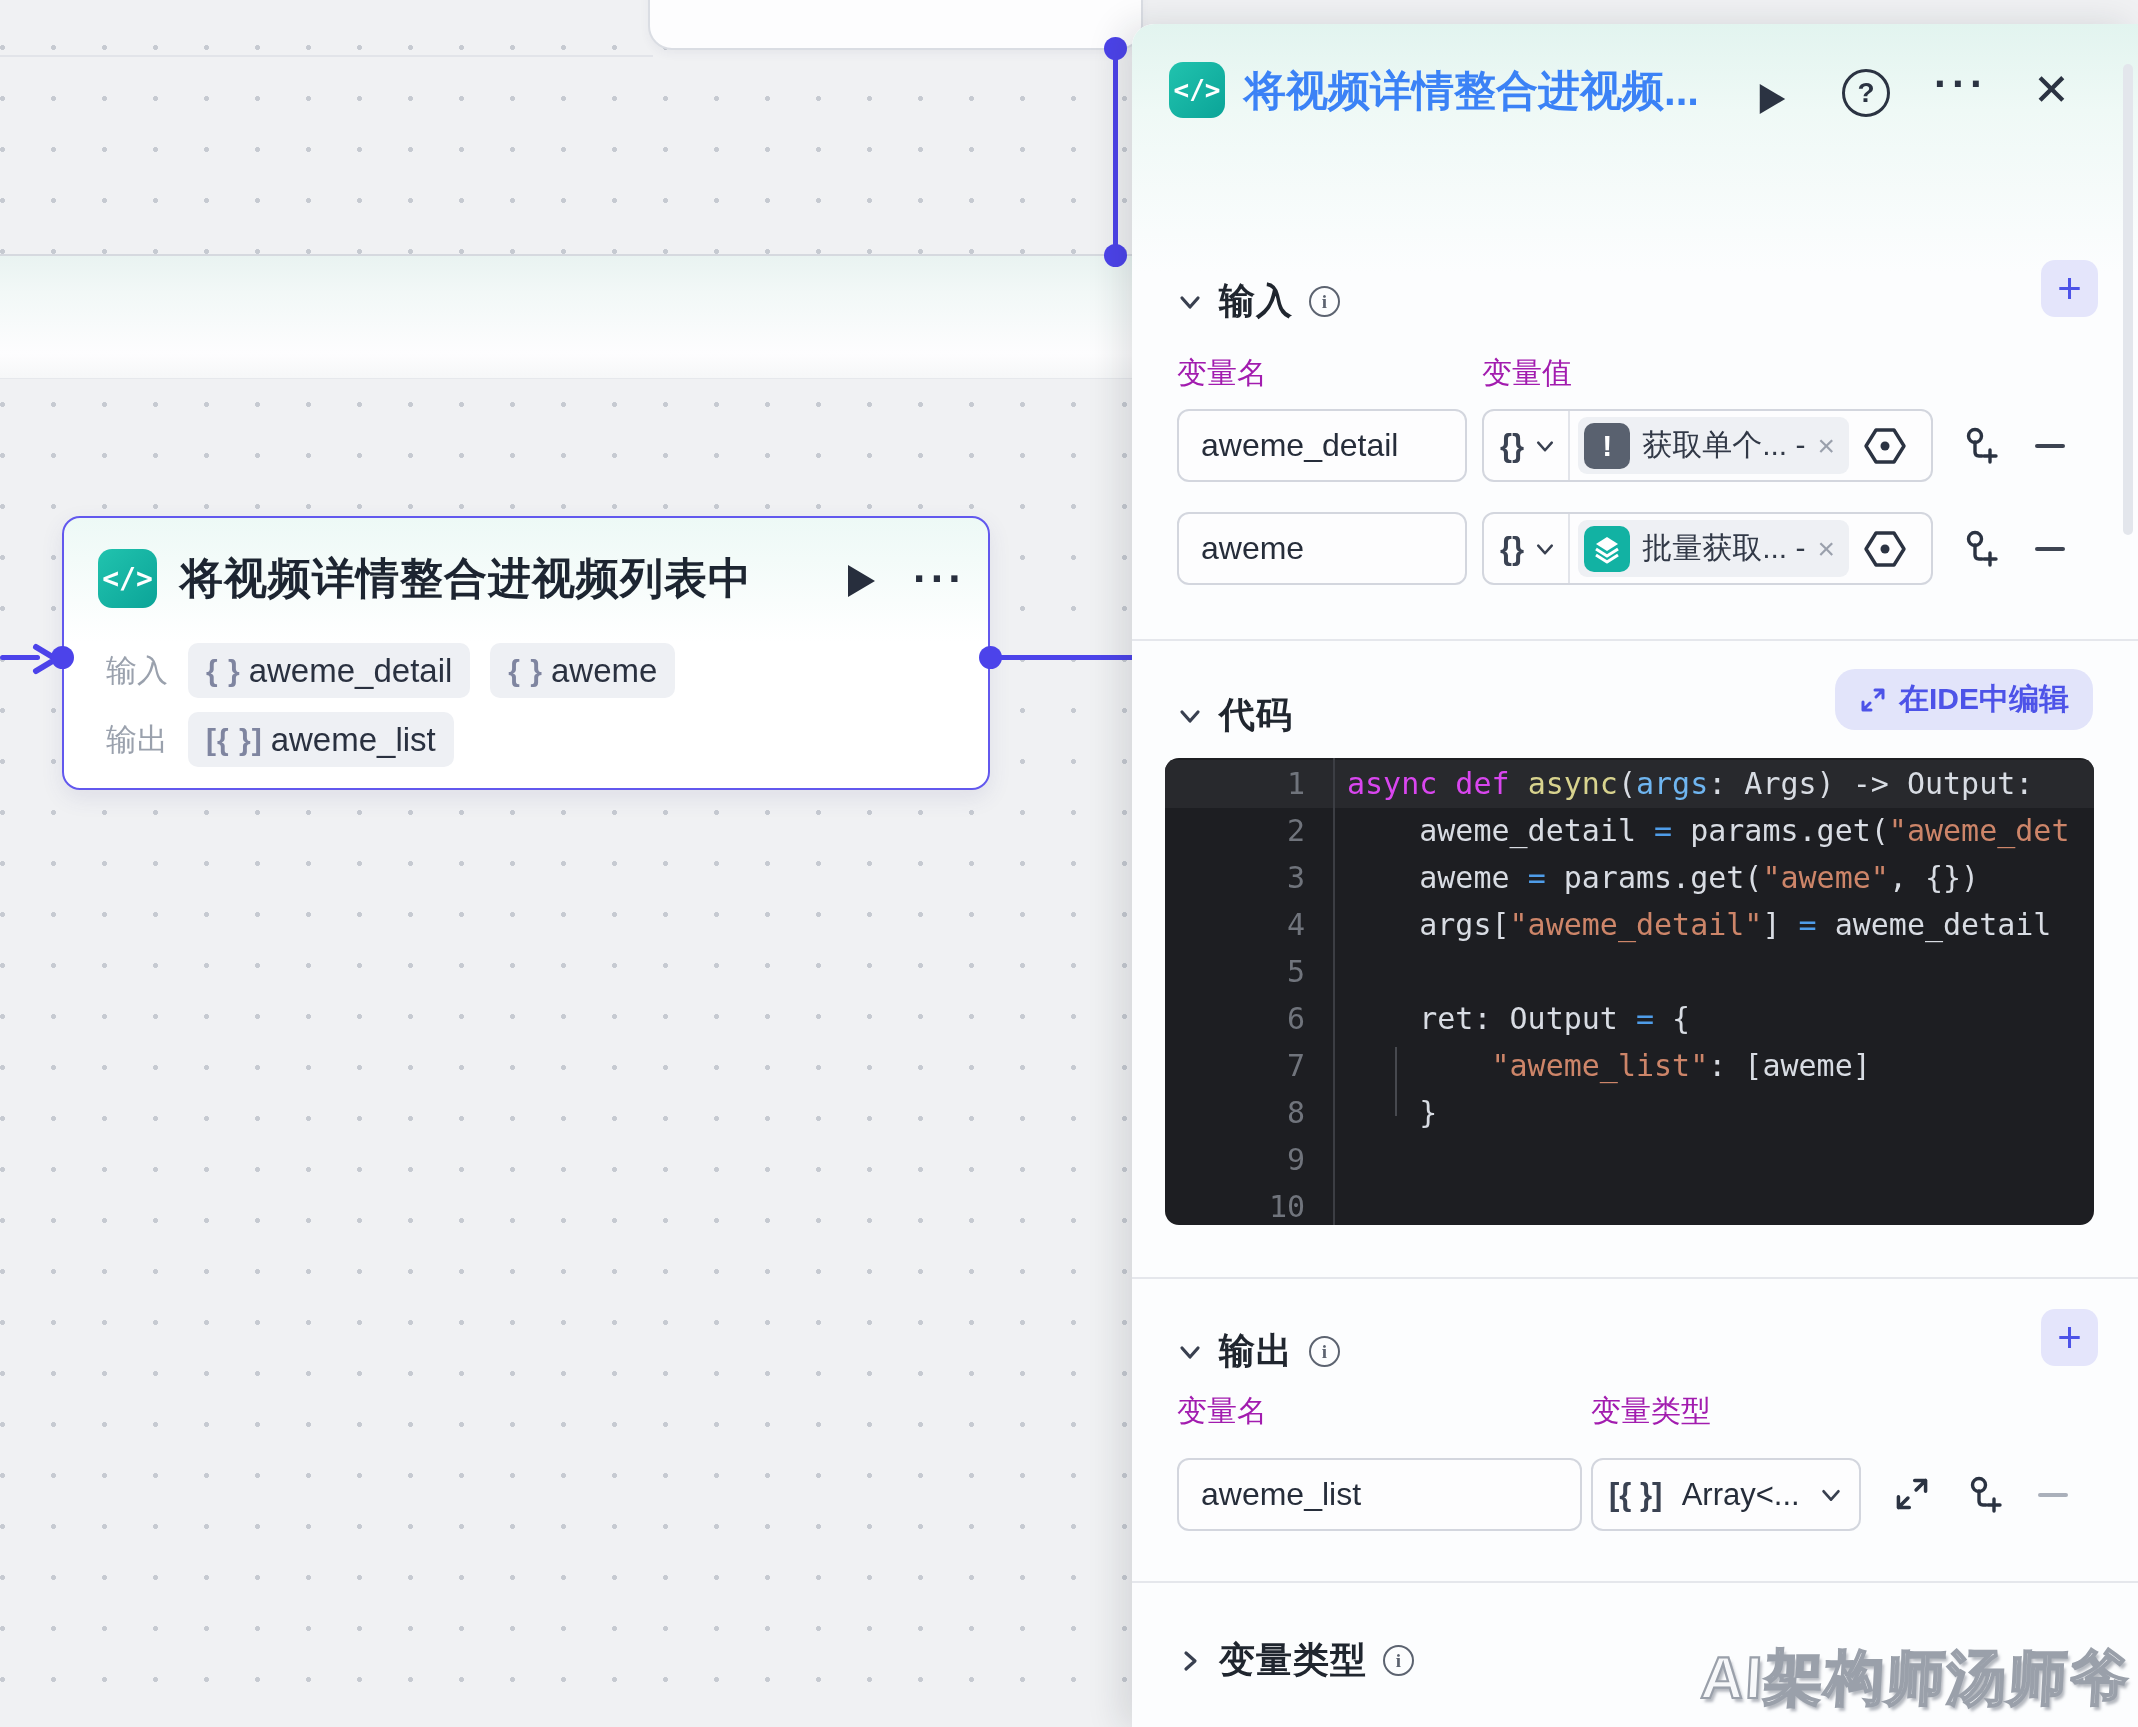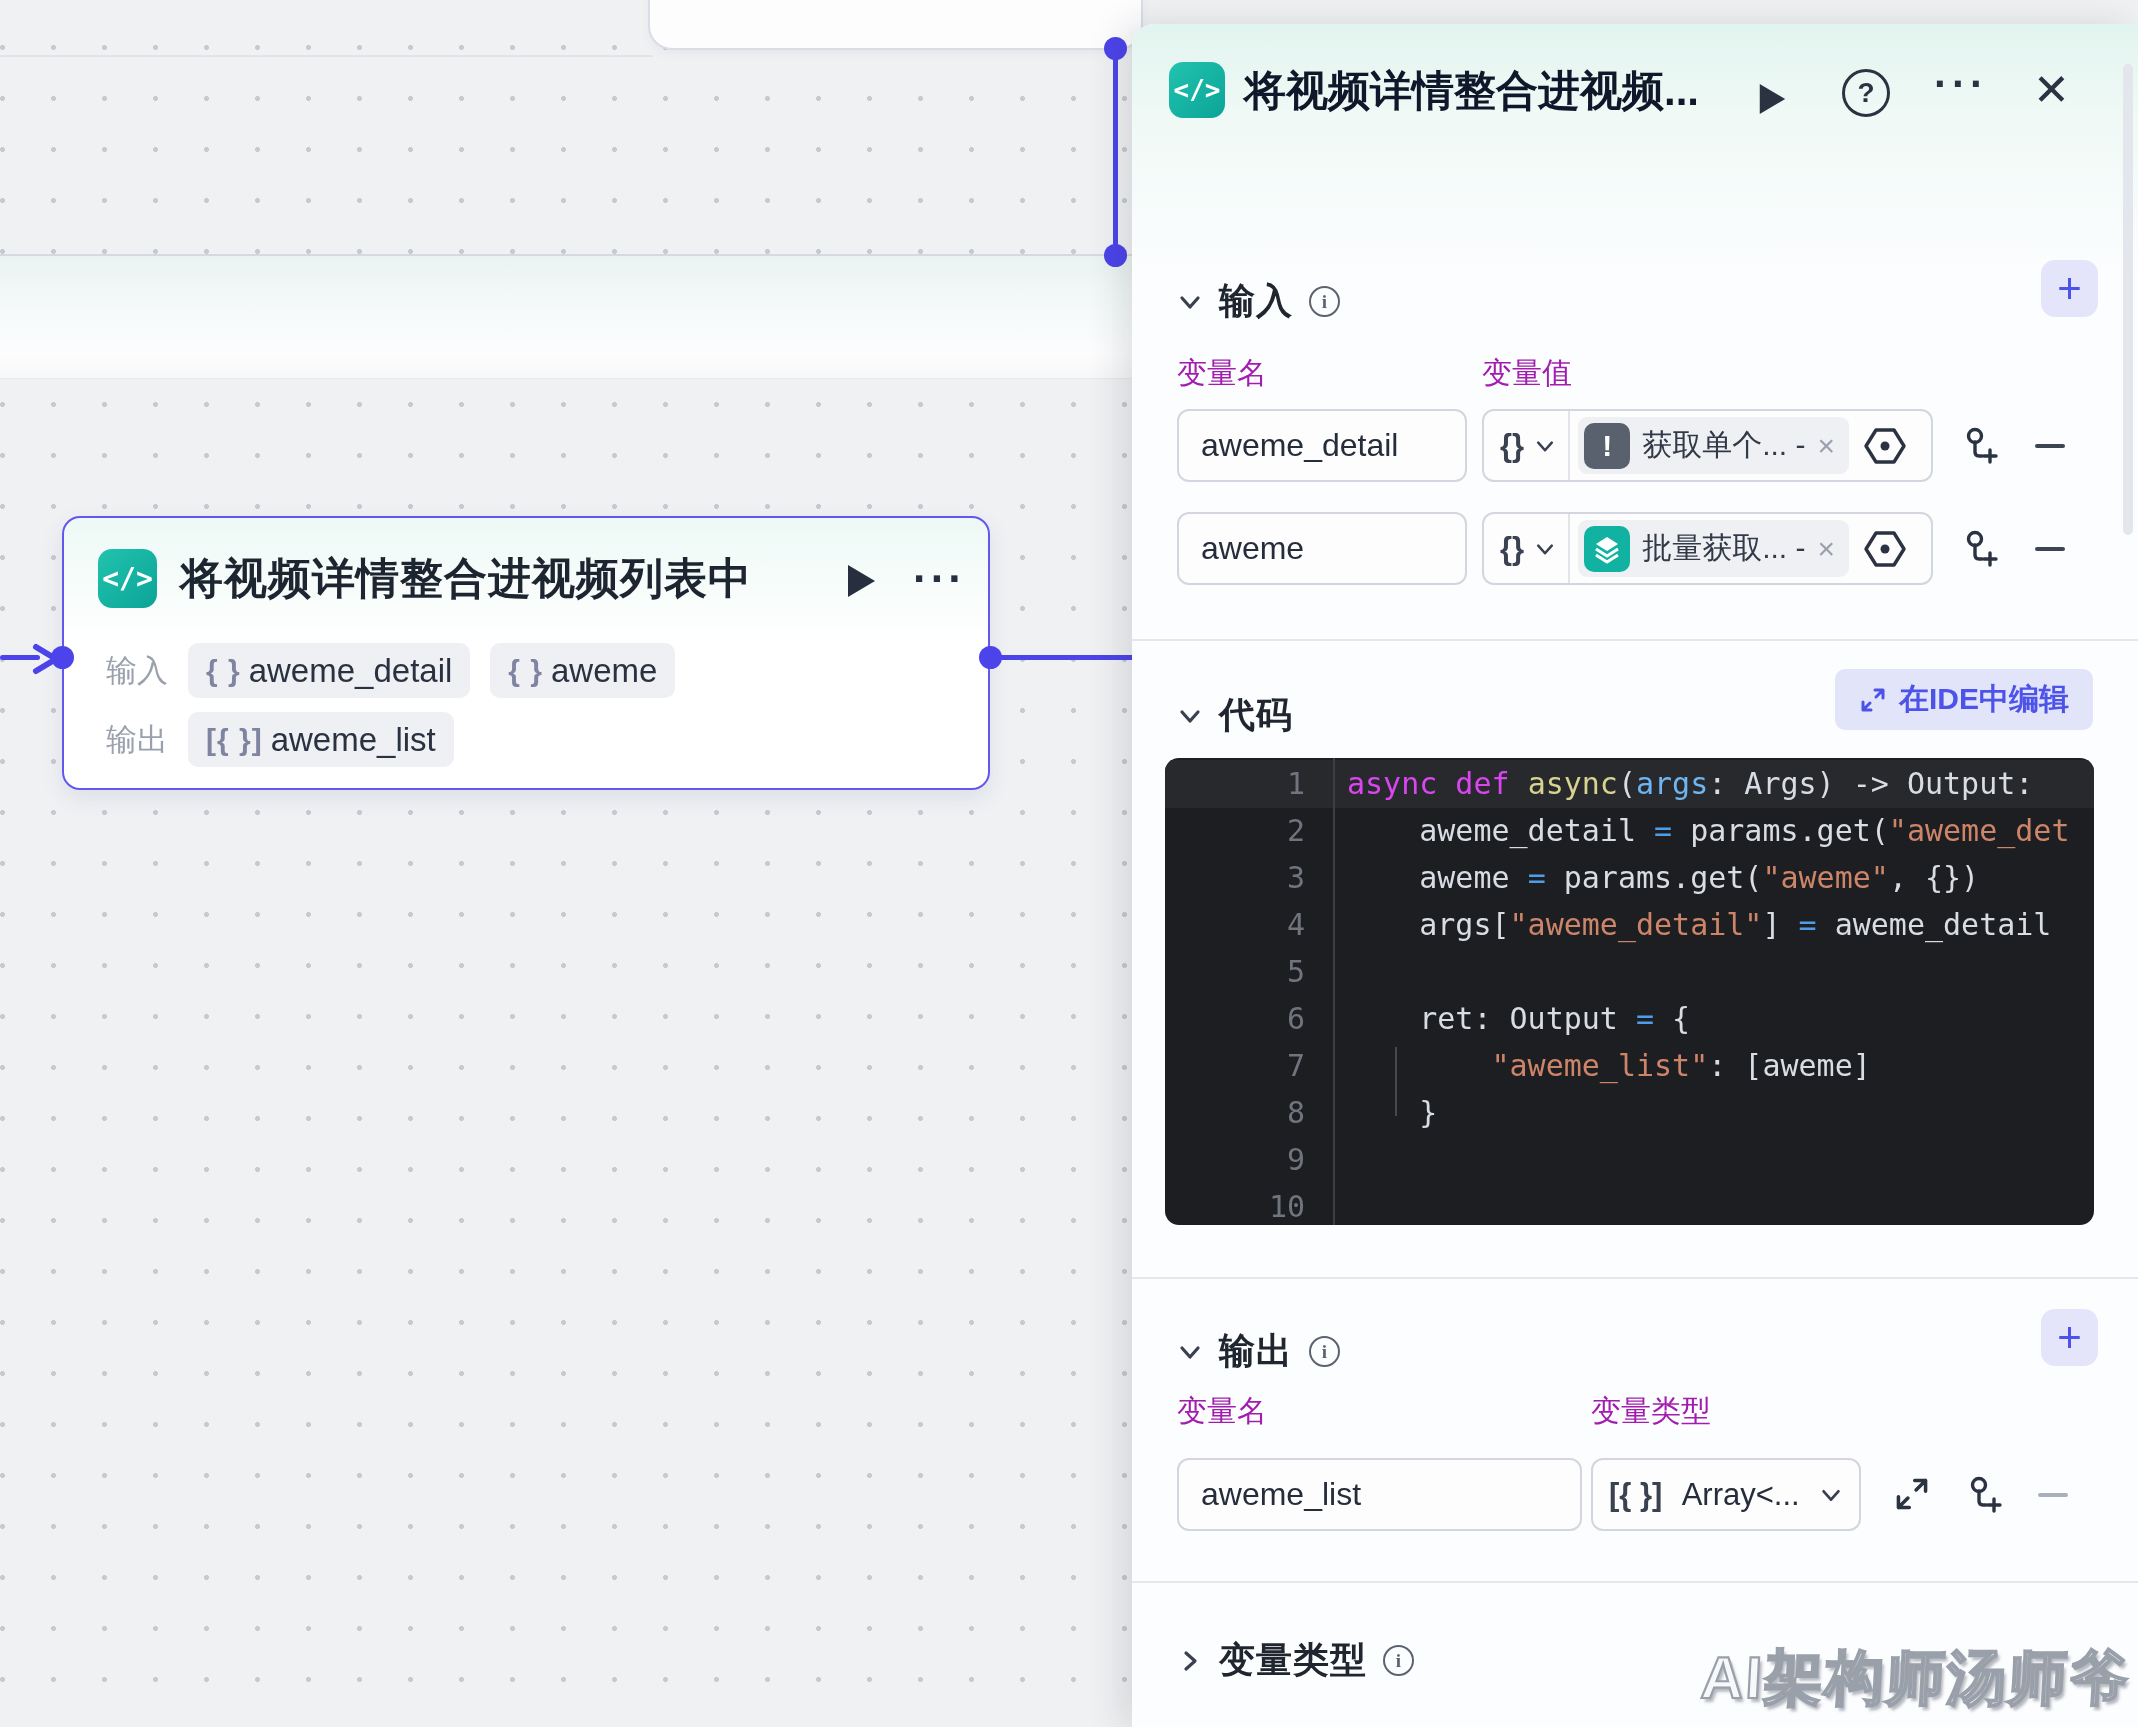--- a/index.html
+++ b/index.html
@@ -55,21 +55,21 @@
 
   
   .panel { position:absolute; left:1132px; top:24px; right:0; bottom:0;
     background:#fcfdfe; border-top-left-radius:22px;
     box-shadow:-12px 0 34px rgba(25,30,45,.12); overflow:hidden; }
   .panel-grad { position:absolute; left:0; top:0; width:100%; height:248px;
     background:linear-gradient(180deg,#e2f4ef 0%, #eff9f6 35%, rgba(252,253,254,0) 100%);
     border-top-left-radius:22px; pointer-events:none; }
   .panel-icon { position:absolute; left:37px; top:38px; width:56px; height:56px; font-size:26px; }
   .panel-title { position:absolute; left:112px; top:39px; height:55px; line-height:55px;
-    font-size:42px; font-weight:700; color:#0f172a; white-space:nowrap; }
+    font-size:42px; font-weight:700; color:#3b82f6; white-space:nowrap; }
   .panel-play { position:absolute; left:624px; top:57px; }
   .panel-help { position:absolute; left:710px; top:45px; width:48px; height:48px;
     border:3px solid #2b3342; border-radius:50%; color:#2b3342;
     font-size:28px; font-weight:700; display:flex; align-items:center; justify-content:center; }
   .panel-more { position:absolute; left:802px; top:36px; font-size:42px; font-weight:700;
     color:#2b3342; letter-spacing:4px; }
   .panel-close { position:absolute; left:901px; top:40px; font-size:44px; font-weight:500; color:#2b3342; }
   .panel-subtitle { position:absolute; left:34px; top:139px; font-size:30px; color:#646b79; letter-spacing:1px; }
 
   .sec-head { position:absolute; display:flex; align-items:center; gap:16px; }
@@ -100,21 +100,21 @@
   .ref-label { font-size:30px; color:#323947; white-space:nowrap; }
   .ref-x { font-size:30px; color:#9aa0ac; }
   .hex-ico { margin:0 12px 0 14px; }
   .row-icon { position:absolute; width:38px; height:40px; }
   .minus { position:absolute; width:30px; height:4px; border-radius:2px; background:#3d4452; }
   .minus.dim { background:#aab0bb; }
 
   .divider { position:absolute; left:0; width:100%; height:2px; background:#e5e7ec; }
 
   .ide-btn { position:absolute; right:45px; top:645px; height:61px; padding:0 24px;
-    background:#e2e4fa; border-radius:10px; display:flex; align-items:center; gap:12px;
+    background:#e2e4fa; border-radius:20px; display:flex; align-items:center; gap:12px;
     color:#4d53e8; font-size:30px; font-weight:600; }
 
   
   .editor { position:absolute; left:33px; top:734px; width:929px; height:467px;
     background:#1d1e22; border-radius:14px; overflow:hidden;
     font-family:"DejaVu Sans Mono", monospace; font-size:30px; }
   .active-line { position:absolute; left:0; top:2px; width:100%; height:48px; background:#28292d; }
   .gutter { position:absolute; left:0; top:2px; width:168px; }
   .gutter div { height:47px; line-height:47px; text-align:right; padding-right:28px; color:#70747c; }
   .gutter-sep { position:absolute; left:168px; top:0; width:2px; height:100%; background:#3c3e44; }

